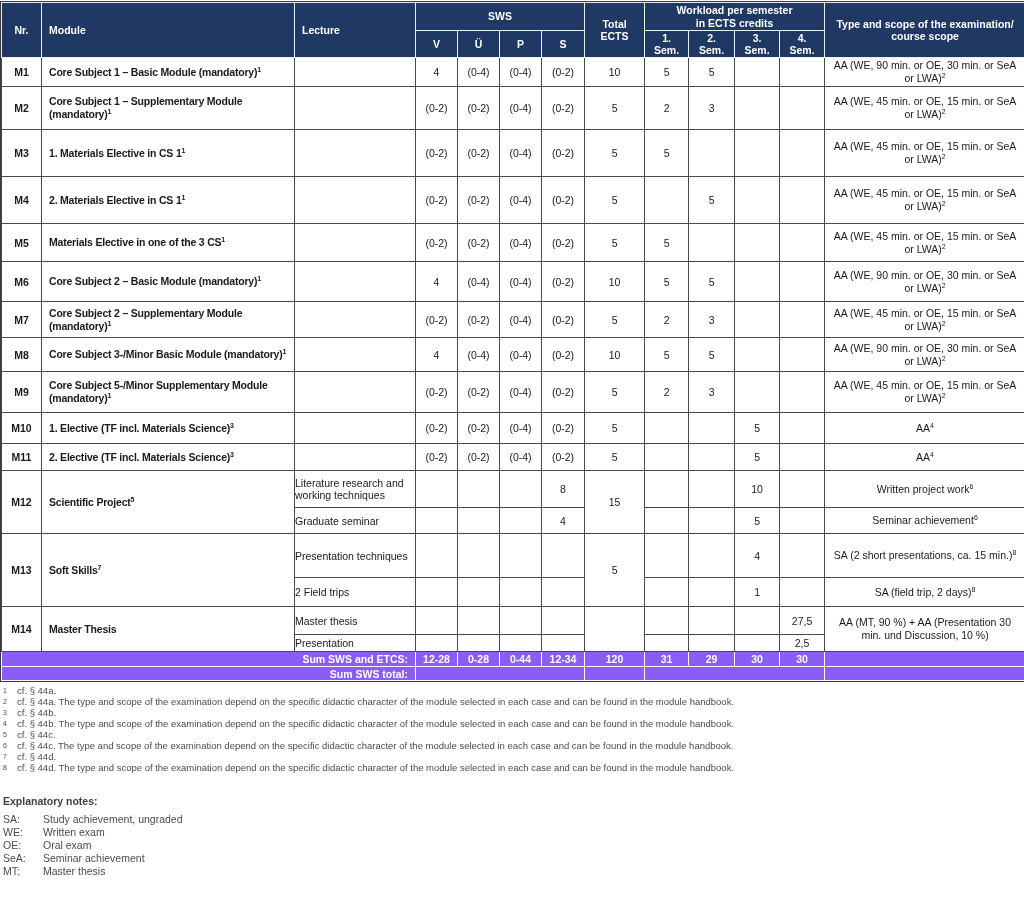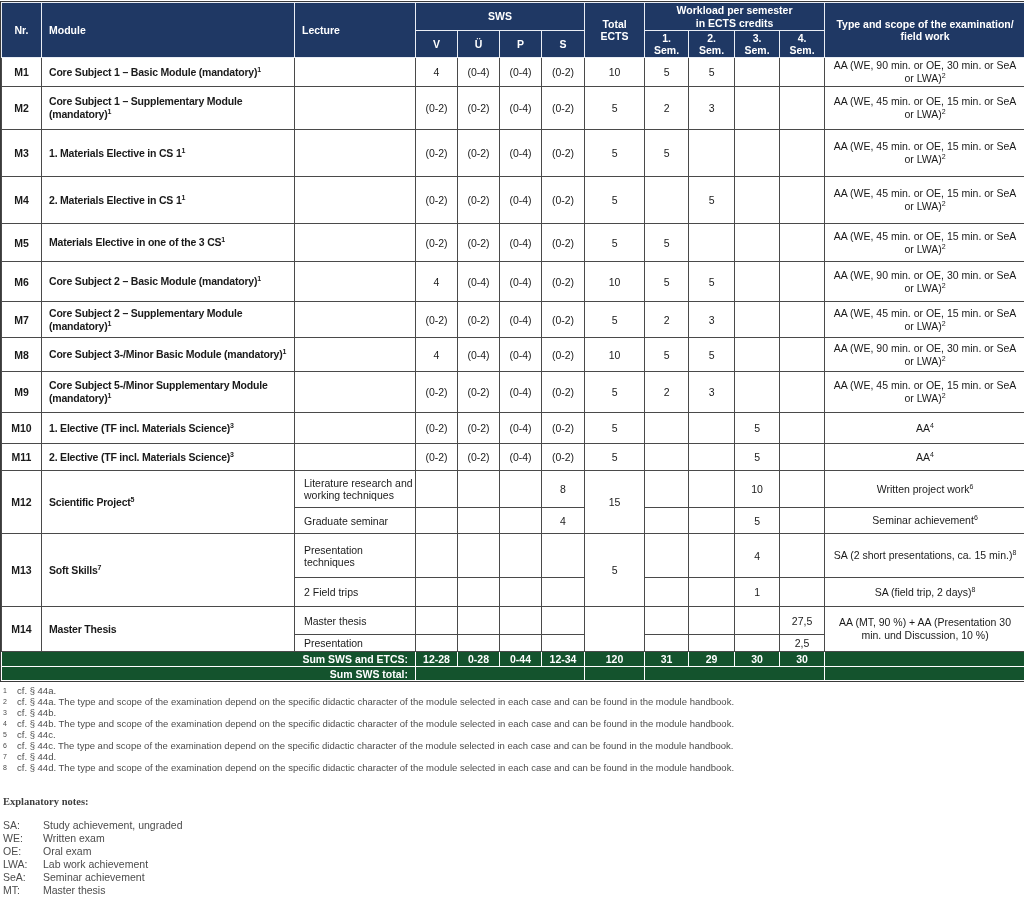--- a/index.html
+++ b/index.html
@@ -17,35 +17,35 @@
     line-height:1.2; padding:1px 2px;
   }
   thead th.thL { text-align:left; padding-left:7px; }
   tbody td {
     border:1px solid #4a4a4a; font-size:10.5px; text-align:center;
     vertical-align:middle; padding:1px 3px; background:#ffffff;
   }
   td.nr  { font-weight:bold; }
   td.mod { text-align:left; font-weight:bold; padding-left:7px; padding-right:4px;
            letter-spacing:-0.2px; line-height:1.25; }
-  td.lec { text-align:left; padding-left:9px; padding-right:2px; line-height:1.15; }
+  td.lec { text-align:left; padding-left:0; padding-right:2px; line-height:1.15; }
   td.ex  { line-height:1.25; padding:1px 6px; }
   sup { font-size:7px; line-height:0; }
   tr.sum td {
-    background:#14532d; color:#ffffff; font-weight:bold; font-size:10.5px;
+    background:#8b5cf6; color:#ffffff; font-weight:bold; font-size:10.5px;
     border:1px solid #ffffff; padding:0 2px;
   }
   tr.sum td.lbl { text-align:right; padding-right:7px; }
   .hdr2line div { line-height:1.15; }
   .footnotes { margin:3px 0 12px 3px; color:#4c4c4c; font-size:9.5px; }
   .fn { display:flex; line-height:11px; }
   .fn .fnsup { flex:0 0 14px; font-size:7px; padding-top:0; }
   .fn .fntext { flex:1; }
   .exp { margin:22px 0 0 3px; color:#4c4c4c; font-size:10.5px; }
-  .exp-title { font-weight:bold; color:#3f3f3f; line-height:13px; margin-bottom:11px;font-family:Liberation Serif, serif; }
+  .exp-title { font-weight:bold; color:#3f3f3f; line-height:13px; margin-bottom:5px; }
   .exp-item { display:flex; line-height:13px; }
   .exp-abbr { flex:0 0 40px; }
   .exp-text { flex:1; }
 </style>
 </head>
 <body>
 
 <div class="tbl-wrap">
 <table>
   <colgroup>
@@ -72,21 +72,21 @@
       <th rowspan="2" class="hdr2line">
         <div>Total</div>
         <div>ECTS</div>
       </th>
       <th colspan="4" class="hdr2line">
         <div>Workload per semester</div>
         <div>in ECTS credits</div>
       </th>
       <th rowspan="2" class="hdr2line">
         <div>Type and scope of the examination/</div>
-        <div>field work</div>
+        <div>course scope</div>
       </th>
     </tr>
     <tr style="height:24px">
       <th>V</th>
       <th>Ü</th>
       <th>P</th>
       <th>S</th>
       <th class="hdr2line">
             <div>1.</div>
             <div>Sem.</div>
@@ -437,24 +437,20 @@
     </div>
   <div class="exp-item">
       <span class="exp-abbr">WE:</span>
       <span class="exp-text">Written exam</span>
     </div>
   <div class="exp-item">
       <span class="exp-abbr">OE:</span>
       <span class="exp-text">Oral exam</span>
     </div>
   <div class="exp-item">
-      <span class="exp-abbr">LWA:</span>
-      <span class="exp-text">Lab work achievement</span>
-    </div>
-  <div class="exp-item">
       <span class="exp-abbr">SeA:</span>
       <span class="exp-text">Seminar achievement</span>
     </div>
   <div class="exp-item">
       <span class="exp-abbr">MT:</span>
       <span class="exp-text">Master thesis</span>
     </div>
 </div>
 
 </body></html>

